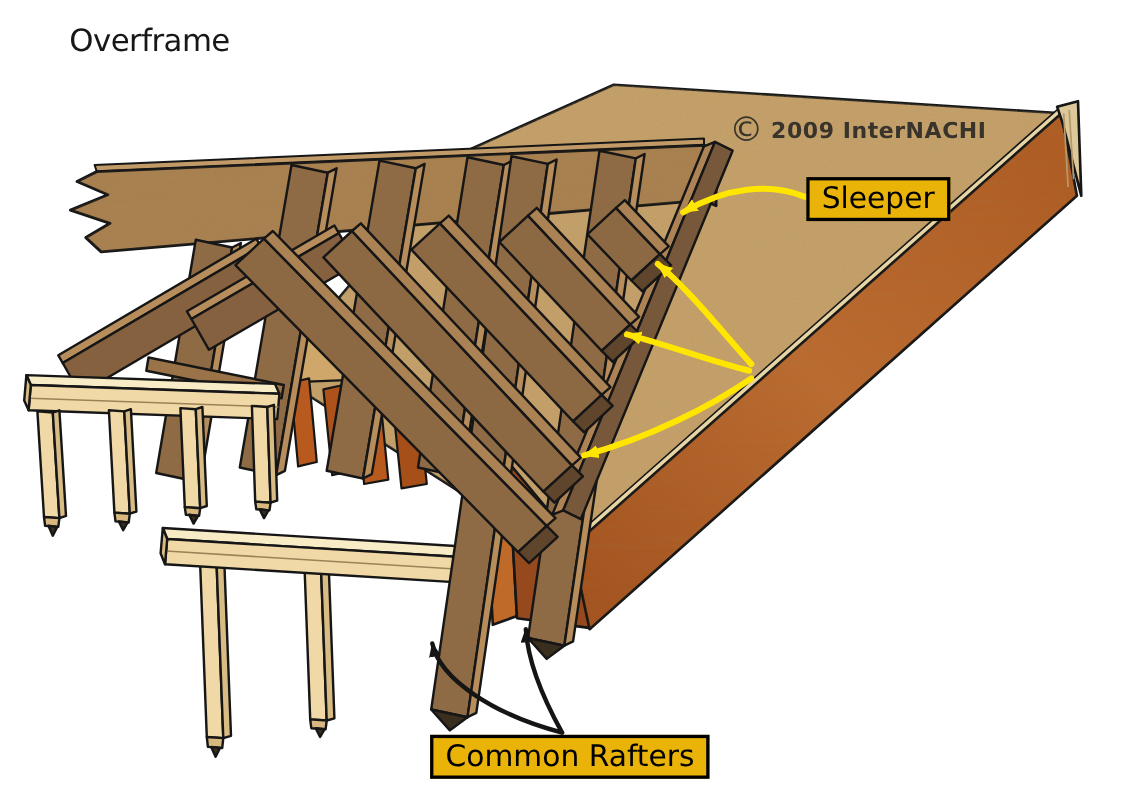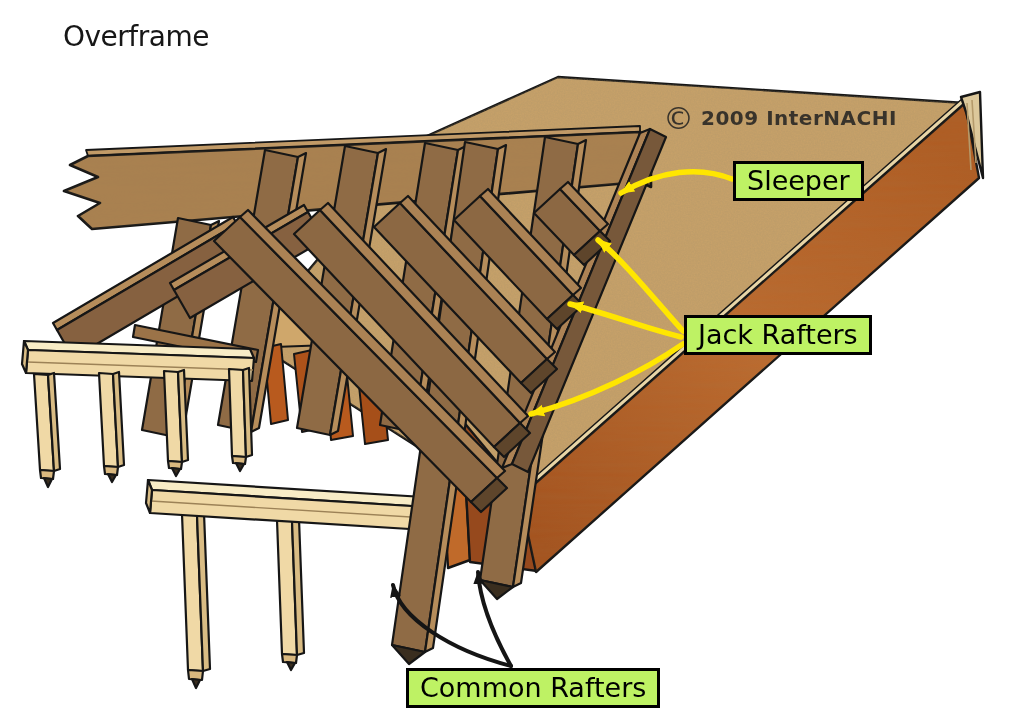--- a/index.html
+++ b/index.html
@@ -11,26 +11,26 @@
   .overlay{position:absolute;z-index:5;}
   #title{
     left:63px;top:20px;font-size:28px;letter-spacing:-0.5px;color:#171717;
   }
   #copyright{
     left:663px;top:103px;color:#38332b;display:flex;align-items:center;gap:7px;
   }
   #copyright .sym{font-size:31px;line-height:30px;}
   #copyright .txt{font-size:20px;letter-spacing:0.5px;font-weight:bold;}
   .callout{
-    background:#bef264;border:3px solid #000;color:#000;
+    background:#eab308;border:3px solid #000;color:#000;
     font-size:27px;line-height:1.1;padding:2px 11px;white-space:nowrap;z-index:6;
   }
   #label-sleeper{left:733px;top:161px;}
   #label-jack{left:684px;top:315px;}
-  #label-common{left:406px;top:668px;}
+  #label-common{left:391px;top:668px;}
   #arrow-layer{position:absolute;left:0;top:0;z-index:4;}
 </style>
 </head>
 <body>
 
 <div id="stage">
 
   <svg id="art" width="1024" height="717" viewBox="0 0 1024 717">
     <defs>
       <filter id="speckle" x="-5%" y="-5%" width="110%" height="110%">
@@ -209,17 +209,16 @@
 
   <div id="title" class="overlay">Overframe</div>
 
   <div id="copyright" class="overlay">
     <span class="sym">©</span>
     <span class="txt">2009 InterNACHI</span>
   </div>
 
   <div id="label-sleeper" class="overlay callout">Sleeper</div>
 
-  <div id="label-jack" class="overlay callout">Jack Rafters</div>
 
   <div id="label-common" class="overlay callout">Common Rafters</div>
 
 </div>
 
 </body></html>

